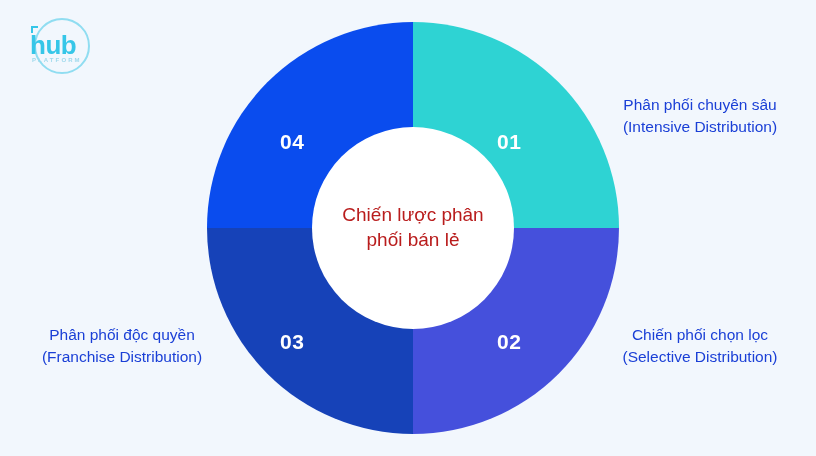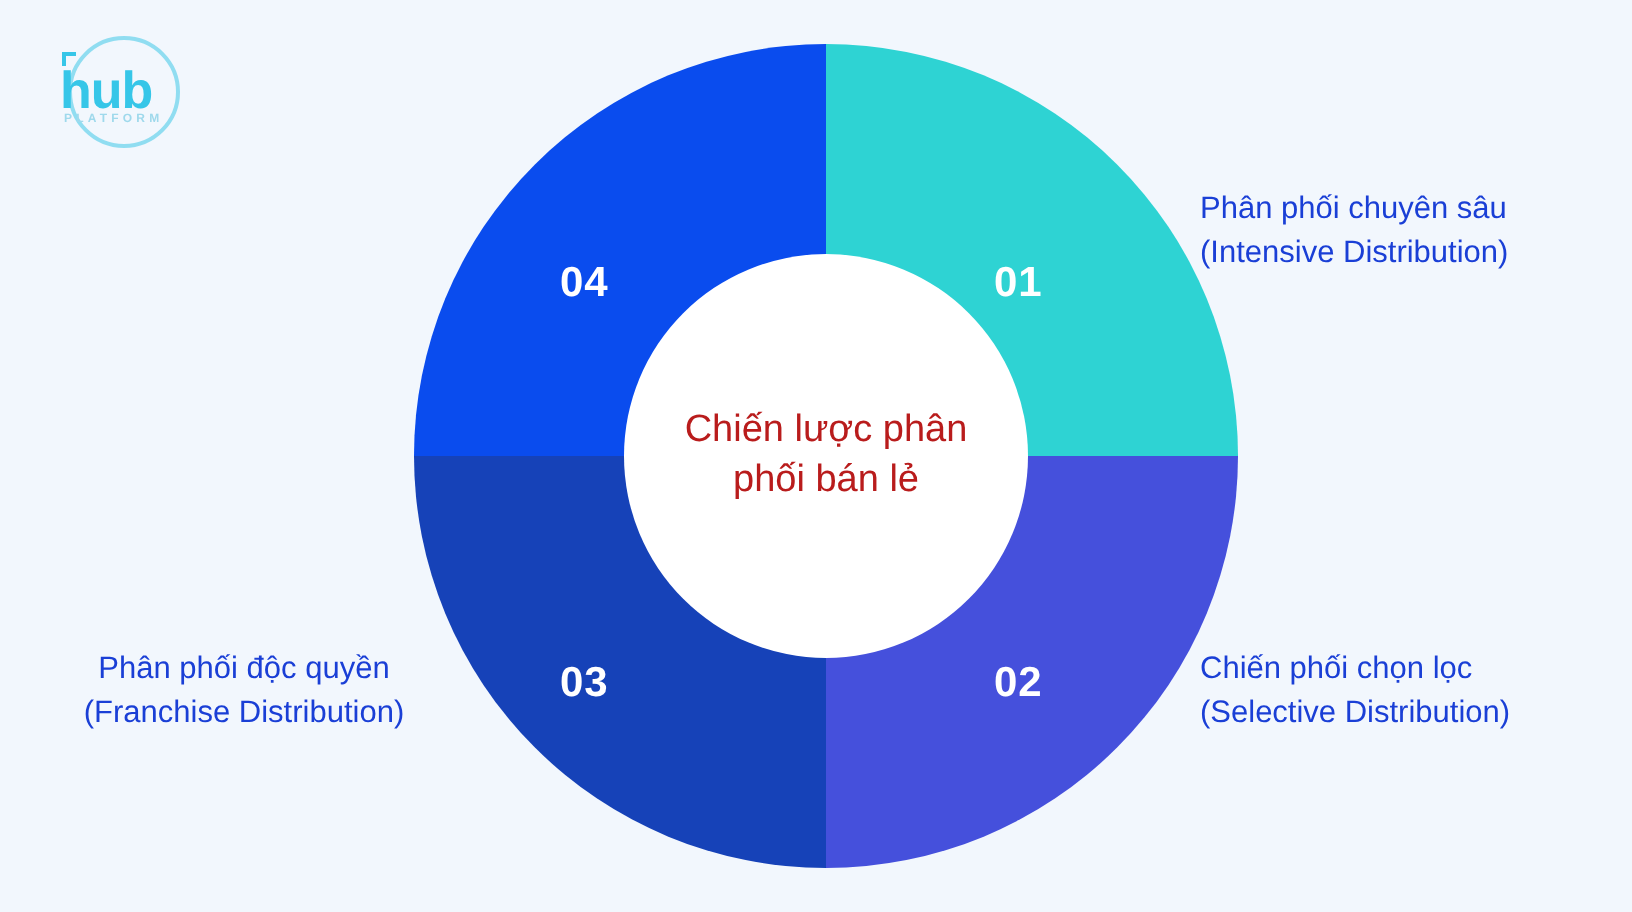--- a/index.html
+++ b/index.html
@@ -140,21 +140,21 @@
     position: absolute;
     font-size: 15.5px;
     line-height: 1.45;
     color: #1a3fd6;
     white-space: nowrap;
   }
   .label .vn { display: block; }
   .label .en { display: block; }
 
   .label-left  { text-align: center; }
-  .label-right { }
+  .label-right { text-align: center; }
 
   .lbl-04 { left: 14px;  top: 94px;  width: 210px; }
   .lbl-03 { left: 22px;  top: 324px; width: 200px; }
   .lbl-01 { left: 600px; top: 94px;  width: 200px; }
   .lbl-02 { left: 600px; top: 324px; width: 200px; }
 </style>
 </head>
 <body>
 
 <div class="canvas" style="background: rgb(242, 247, 253);">

